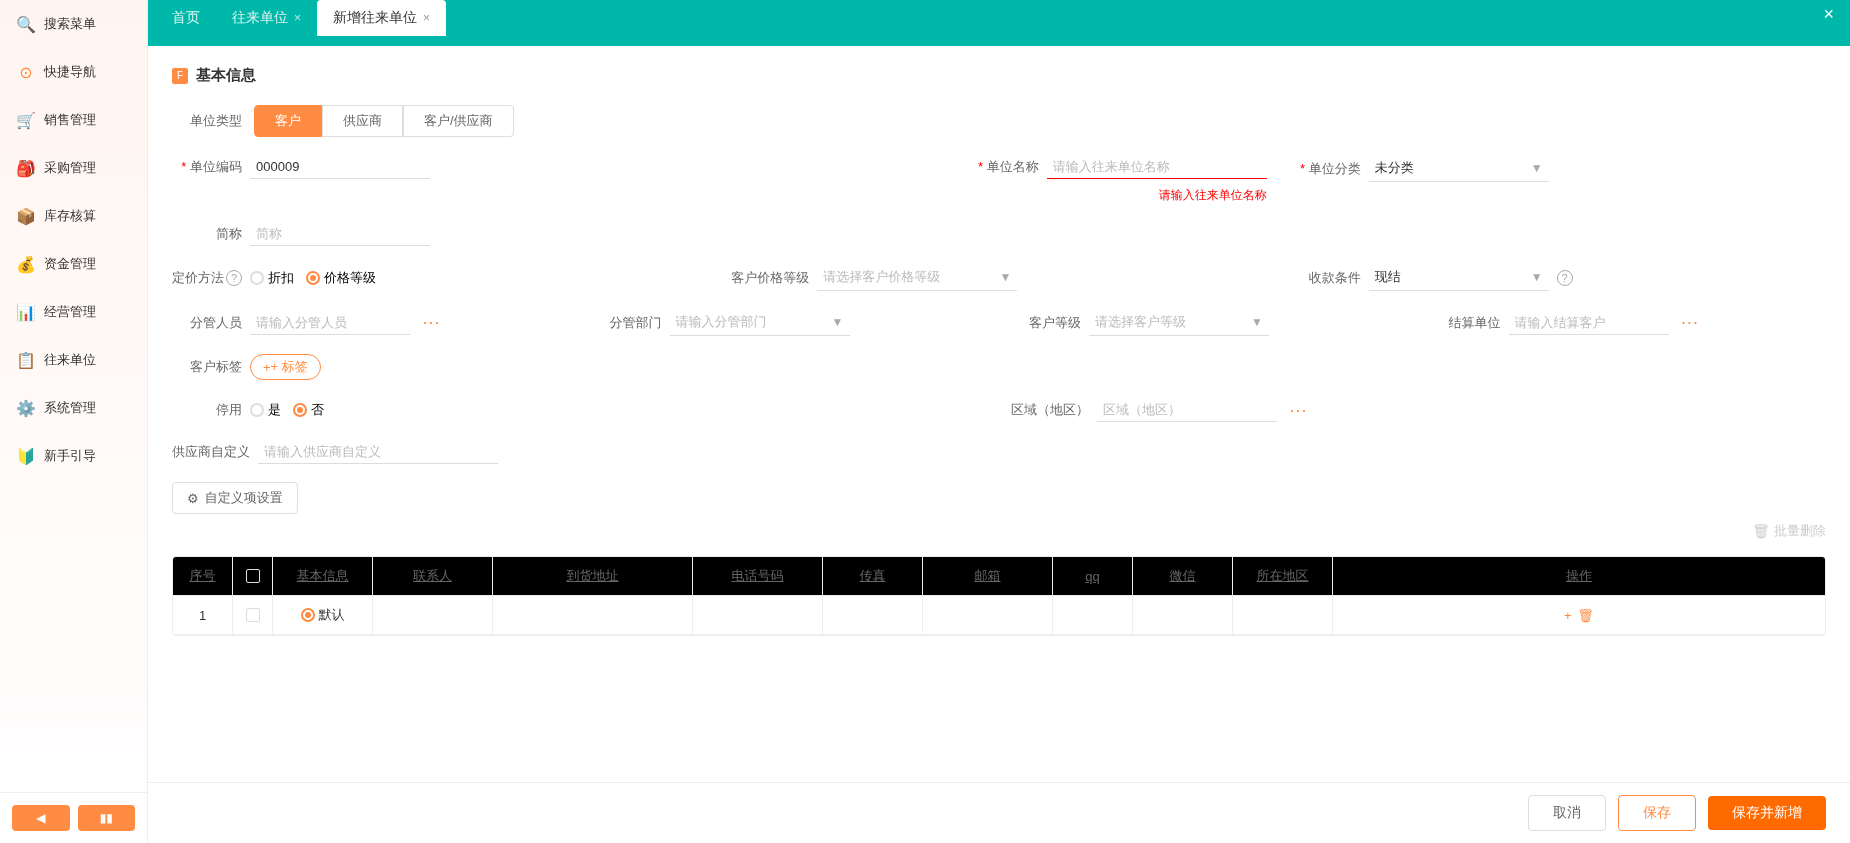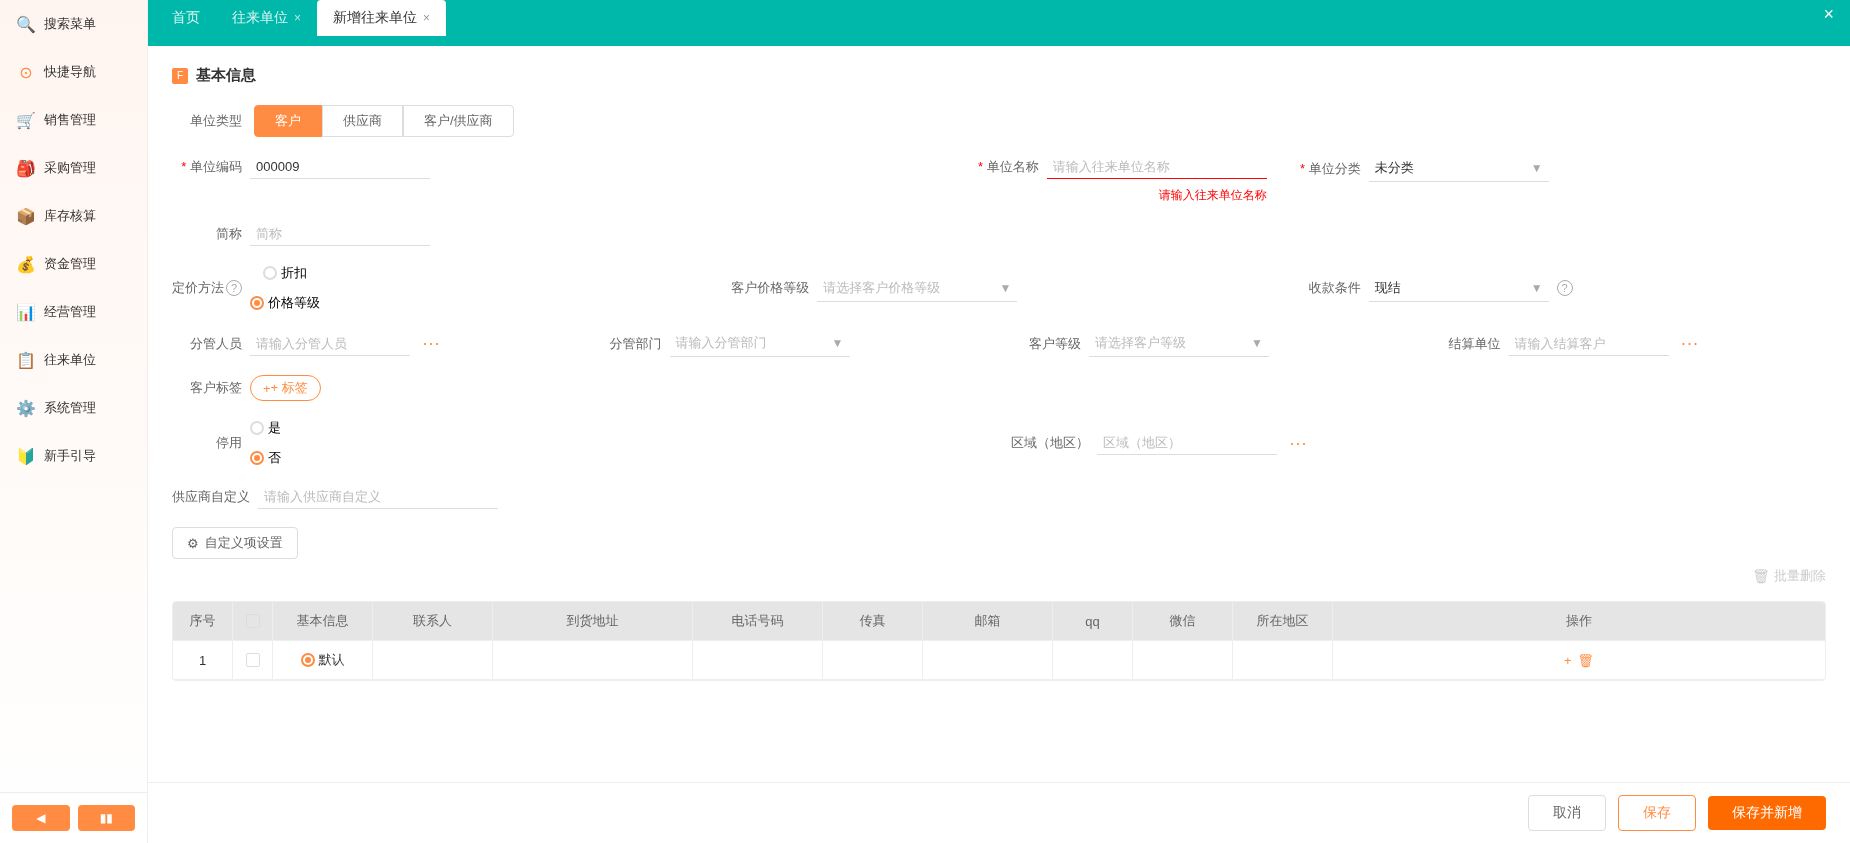--- a/index.html
+++ b/index.html
@@ -198,21 +198,21 @@
     }
     .unit-btn:first-child { border-radius: 4px 0 0 4px; }
     .unit-btn:last-child { border-radius: 0 4px 4px 0; }
     .unit-btn.active {
       background: #ff8c42;
       color: white;
       border-color: #ff8c42;
     }
 
     
-    .radio-group { display: flex; align-items: center; gap: 12px; flex-direction: column; }
+    .radio-group { display: flex; align-items: center; gap: 12px; }
     .radio-item { display: flex; align-items: center; gap: 4px; cursor: pointer; }
     .radio-circle {
       width: 14px;
       height: 14px;
       border-radius: 50%;
       border: 2px solid #ddd;
       display: flex;
       align-items: center;
       justify-content: center;
     }
@@ -296,21 +296,21 @@
     .table-cell {
       padding: 10px 8px;
       font-size: 13px;
       color: #333;
       border-right: 1px solid #eee;
       display: flex;
       align-items: center;
       justify-content: center;
     }
     .table-cell:last-child { border-right: none; }
-    .table-cell.header { color: #666; font-weight: normal; background: #e5e5e5; }
+    .table-cell.header { color: #666; font-weight: normal; background: #000000; text-decoration: underline; }
     .col-seq { width: 60px; }
     .col-check { width: 40px; }
     .col-default { width: 100px; }
     .col-contact { width: 120px; }
     .col-address { width: 200px; }
     .col-phone { width: 130px; }
     .col-fax { width: 100px; }
     .col-email { width: 130px; }
     .col-qq { width: 80px; }
     .col-wechat { width: 100px; }

